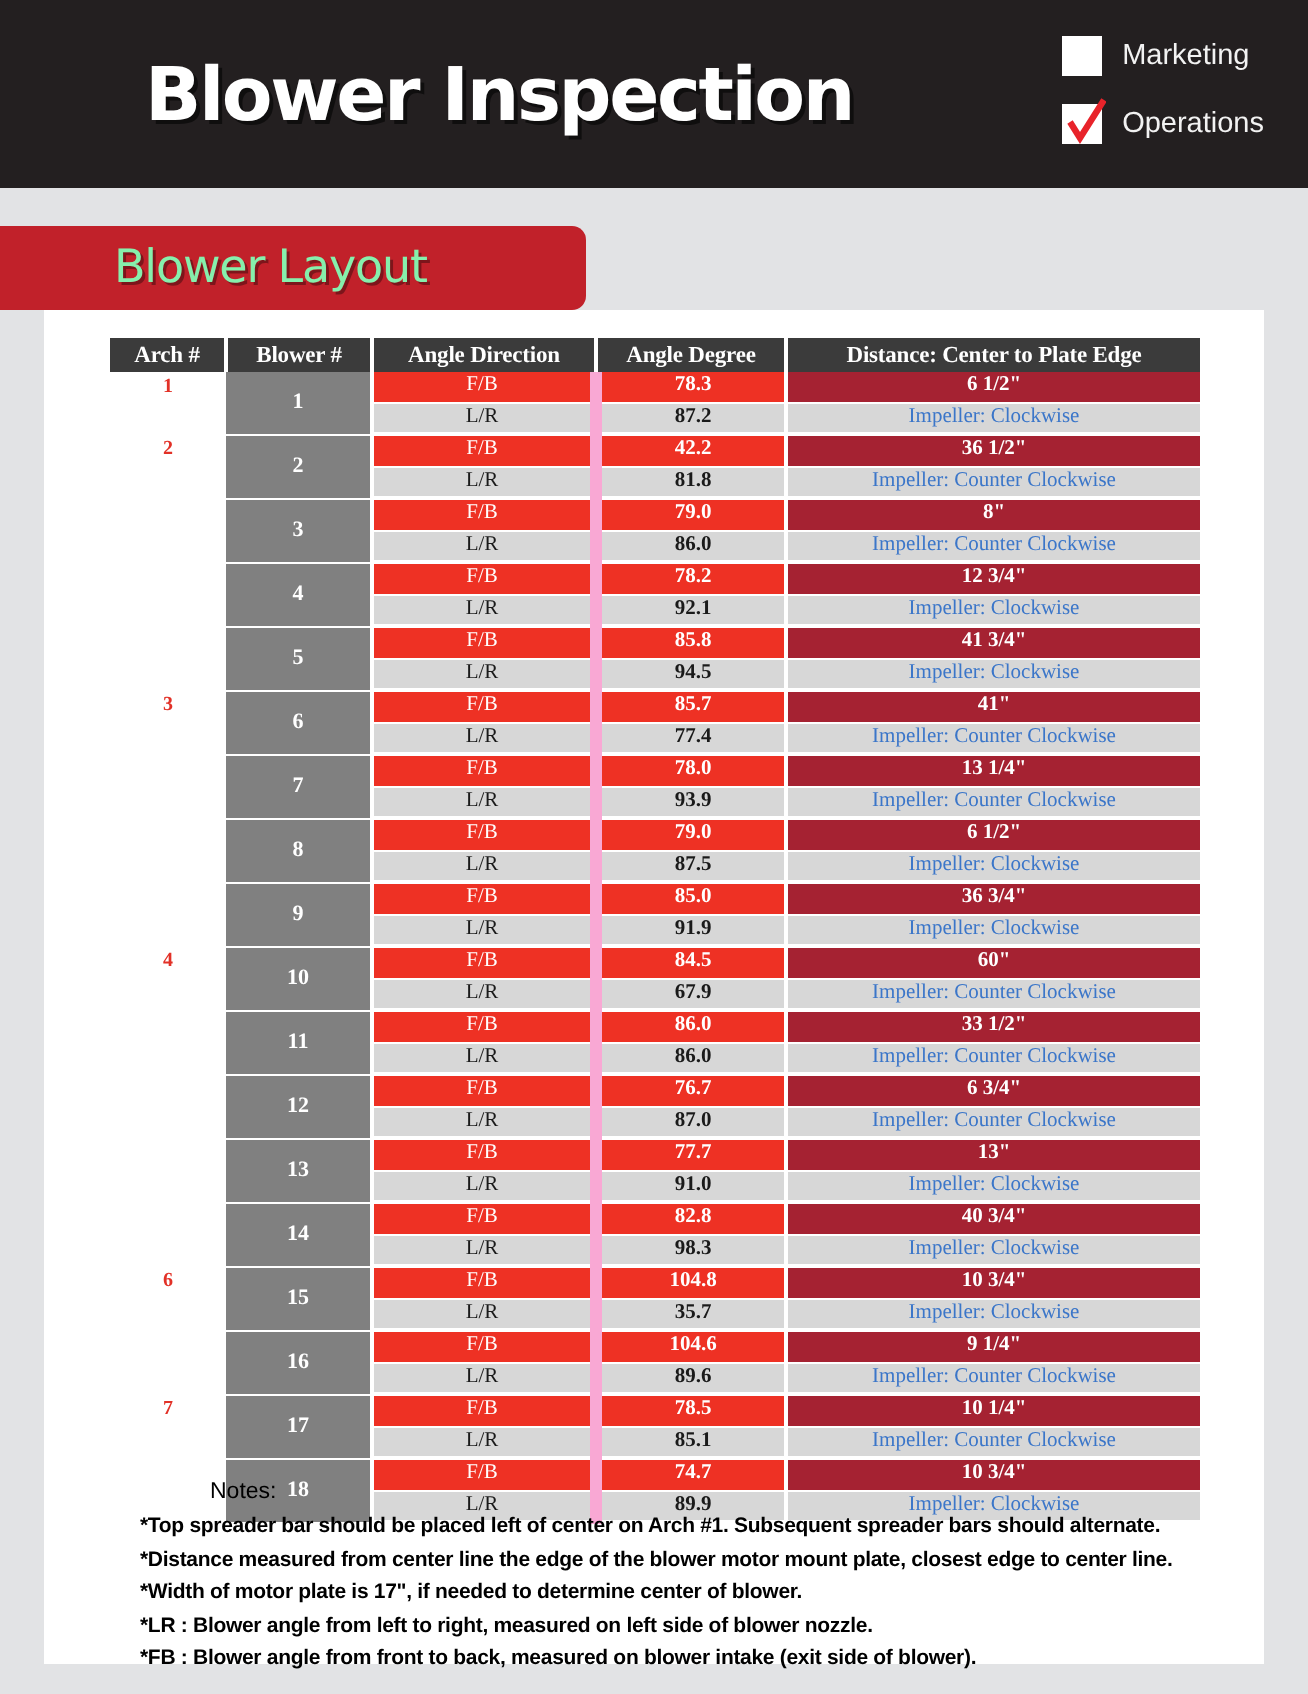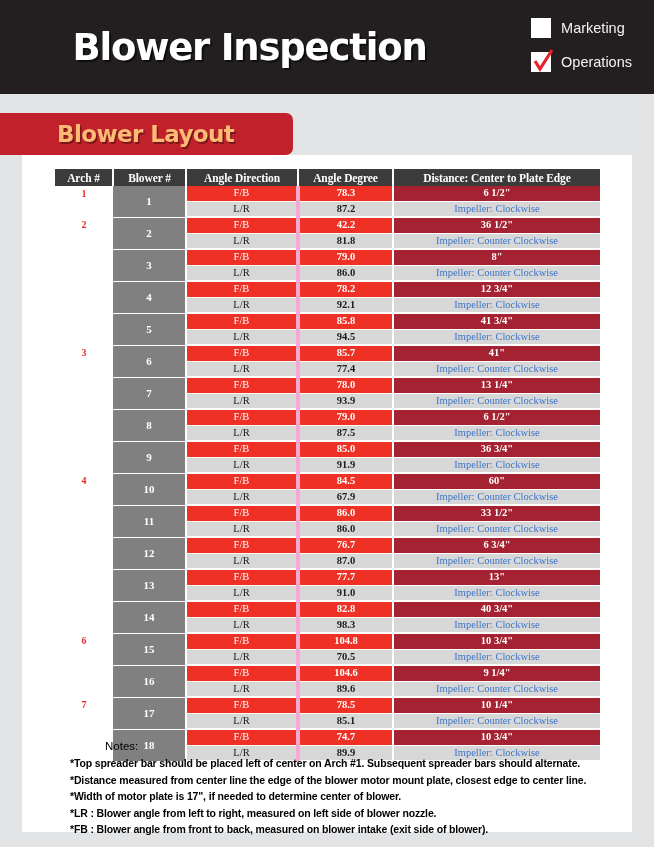--- a/index.html
+++ b/index.html
@@ -53,23 +53,23 @@
   
   .banner {
     position: absolute; left: 0; top: 113px;
     width: 293px; height: 42px;
     background: #c1212a;
     border-top-right-radius: 7px;
     border-bottom-right-radius: 7px;
     display: flex; align-items: center;
   }
   .banner-text {
-    color: #fdba74;
+    color: #86efac;
     font-family: "DejaVu Sans", sans-serif;
-    font-weight: 700;
+    font-weight: 400;
     font-size: 23px;
     letter-spacing: -0.6px;
     margin-left: 57px;
     text-shadow: 1.5px 1.5px 0 rgba(0,0,0,0.35);
     white-space: nowrap;
   }
 
   
   .card {
     position: absolute; left: 22px; top: 155px;
@@ -137,21 +137,21 @@
     color: #ffffff;
     font-weight: 400;
   }
   td.deg-fb { font-weight: 700; color: #ffffff; }
   td.dir-lr, td.deg-lr {
     background: #d7d7d7;
     color: #1a1a1a;
     font-weight: 400;
   }
   td.deg-lr { font-weight: 700; }
-  td.dir-fb, td.dir-lr { border-right: 4px solid #f9a8d4; }
+  td.dir-fb, td.dir-lr { border-right: 6px solid #f9a8d4; }
   td.deg-fb, td.deg-lr { border-right: 2px solid #ffffff; }
   td.dist-val {
     background: #a52232;
     color: #ffffff;
     font-weight: 700;
     font-size: 10.5px;
   }
   td.dist-imp {
     background: #d7d7d7;
     color: #3b76c9;
@@ -400,21 +400,21 @@
           </tr>
           <tr class="row-fb">
             <td class="arch" rowspan="2">6</td>
             <td class="blower" rowspan="2">15</td>
             <td class="dir-fb">F/B</td>
             <td class="deg-fb">104.8</td>
             <td class="dist-val">10 3/4"</td>
           </tr>
           <tr class="row-lr">
             <td class="dir-lr">L/R</td>
-            <td class="deg-lr">70.5</td>
+            <td class="deg-lr">35.7</td>
             <td class="dist-imp">Impeller: Clockwise</td>
           </tr>
           <tr class="row-fb">
             <td class="arch" rowspan="2"></td>
             <td class="blower" rowspan="2">16</td>
             <td class="dir-fb">F/B</td>
             <td class="deg-fb">104.6</td>
             <td class="dist-val">9 1/4"</td>
           </tr>
           <tr class="row-lr">

